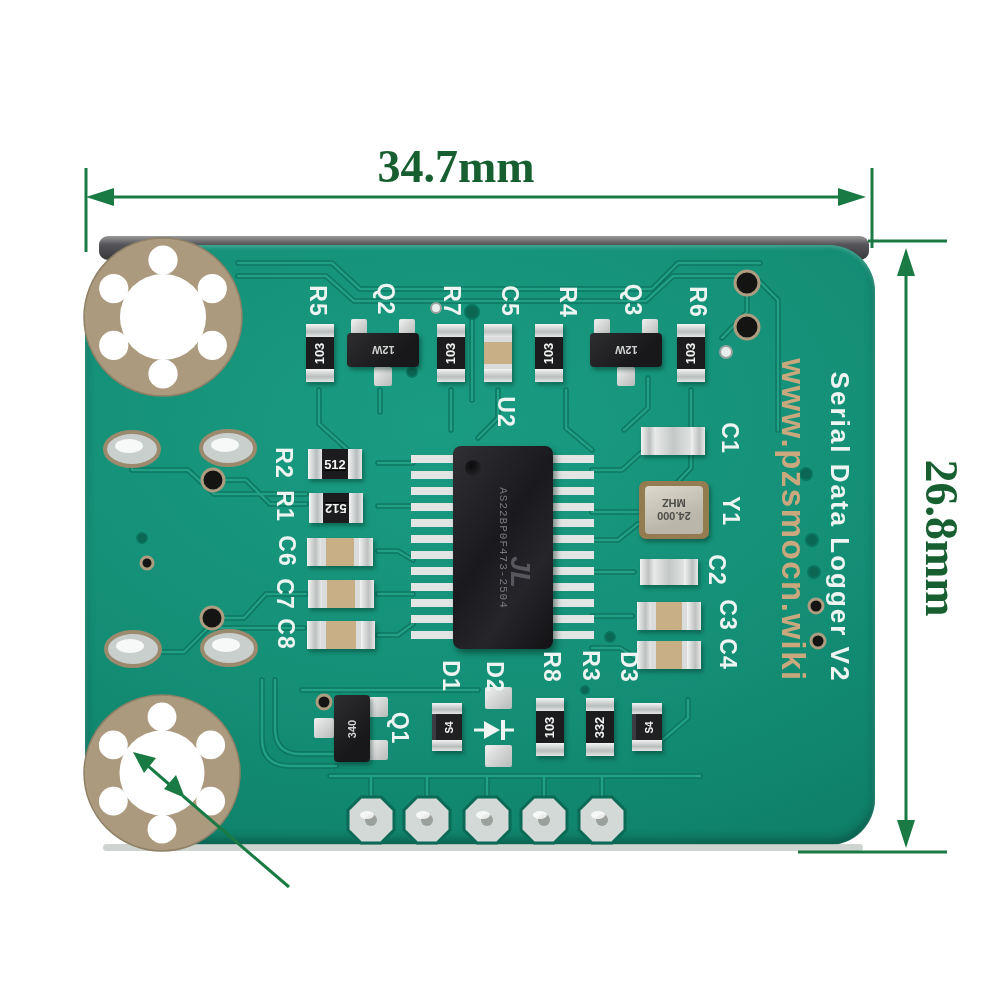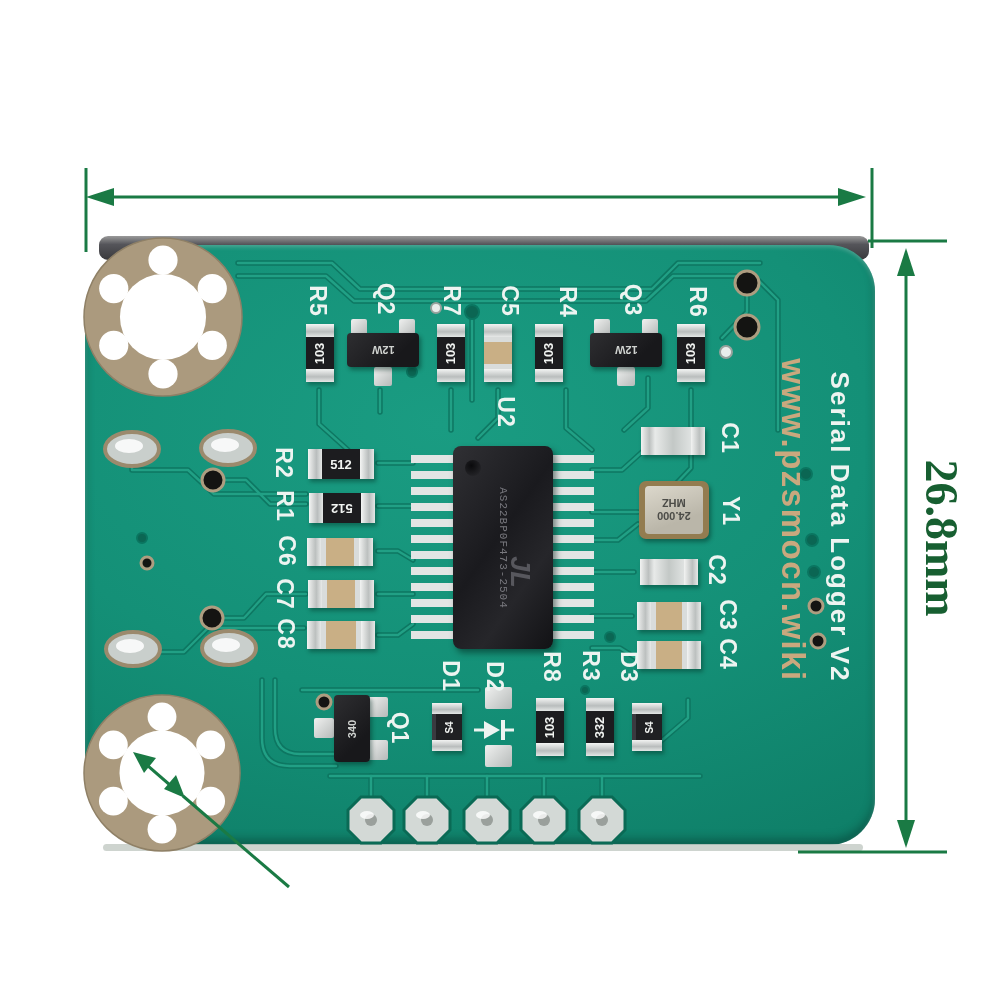--- a/index.html
+++ b/index.html
@@ -17,21 +17,21 @@
   svg{position:absolute;left:0;top:0;}
   #board-svg{z-index:2;}
   #dim-svg{z-index:7;}
   
   .comp{position:absolute;z-index:3;}
   .res-v{display:flex;flex-direction:column;width:28px;box-shadow:2px 3px 4px rgba(0,40,30,.4);}
   .res-v .end{height:13px;background:linear-gradient(180deg,#f4f5f4,#b9bdbd 60%,#e4e7e6);}
   .res-v .mid{height:32px;background:#1c1c1f;display:flex;align-items:center;justify-content:center;}
   .res-h{display:flex;flex-direction:row;height:30px;box-shadow:2px 3px 4px rgba(0,40,30,.4);}
   .res-h .end{width:14px;background:linear-gradient(90deg,#f4f5f4,#b9bdbd 60%,#e4e7e6);}
-  .res-h .mid{width:38px;background:#1c1c1f;display:flex;align-items:center;justify-content:center;}
+  .res-h .mid{width:26px;background:#1c1c1f;display:flex;align-items:center;justify-content:center;text-decoration:underline;}
   .mark{color:#f2f4f2;font-size:13px;font-weight:bold;white-space:nowrap;}
   .rotN{transform:rotate(-90deg);}
   .rot2{transform:rotate(180deg);}
   .cap-h{display:flex;flex-direction:row;height:28px;box-shadow:2px 3px 4px rgba(0,40,30,.4);}
   .cap-h .end{width:14px;background:linear-gradient(90deg,#f2f3f2,#bcc0bf 60%,#e7e9e8);}
   .cap-h .mid{flex:1;background:linear-gradient(90deg,#d9dcdb 0 5px,#c9af85 5px calc(100% - 5px),#d9dcdb calc(100% - 5px));}
   .cap-h .mid.silver{background:linear-gradient(90deg,#e8eae9,#c3c8c6 50%,#dfe2e1);}
   .cap-v{display:flex;flex-direction:column;width:28px;box-shadow:2px 3px 4px rgba(0,40,30,.4);}
   .cap-v .end{height:13px;background:linear-gradient(180deg,#f2f3f2,#bcc0bf 60%,#e7e9e8);}
   .cap-v .mid{flex:1;background:linear-gradient(180deg,#d9dcdb 0 5px,#c9af85 5px calc(100% - 5px),#d9dcdb calc(100% - 5px));}
@@ -440,14 +440,15 @@
     </g>
     <g fill="#1a7a44" stroke="none">
       <polygon points="86,197 114,188 114,206"></polygon>
       <polygon points="866,197 838,188 838,206"></polygon>
       <polygon points="906,248 897,276 915,276"></polygon>
       <polygon points="906,848 897,820 915,820"></polygon>
       <polygon points="133,752 144,773 156,758"></polygon>
       <polygon points="185,798 164,789 176,775"></polygon>
     </g>
   </svg>
+  <div class="dim-text" id="dim-w">34.7mm</div>
   <div class="dim-text" id="dim-h">26.8mm</div>
 </div>
 
 </body></html>

